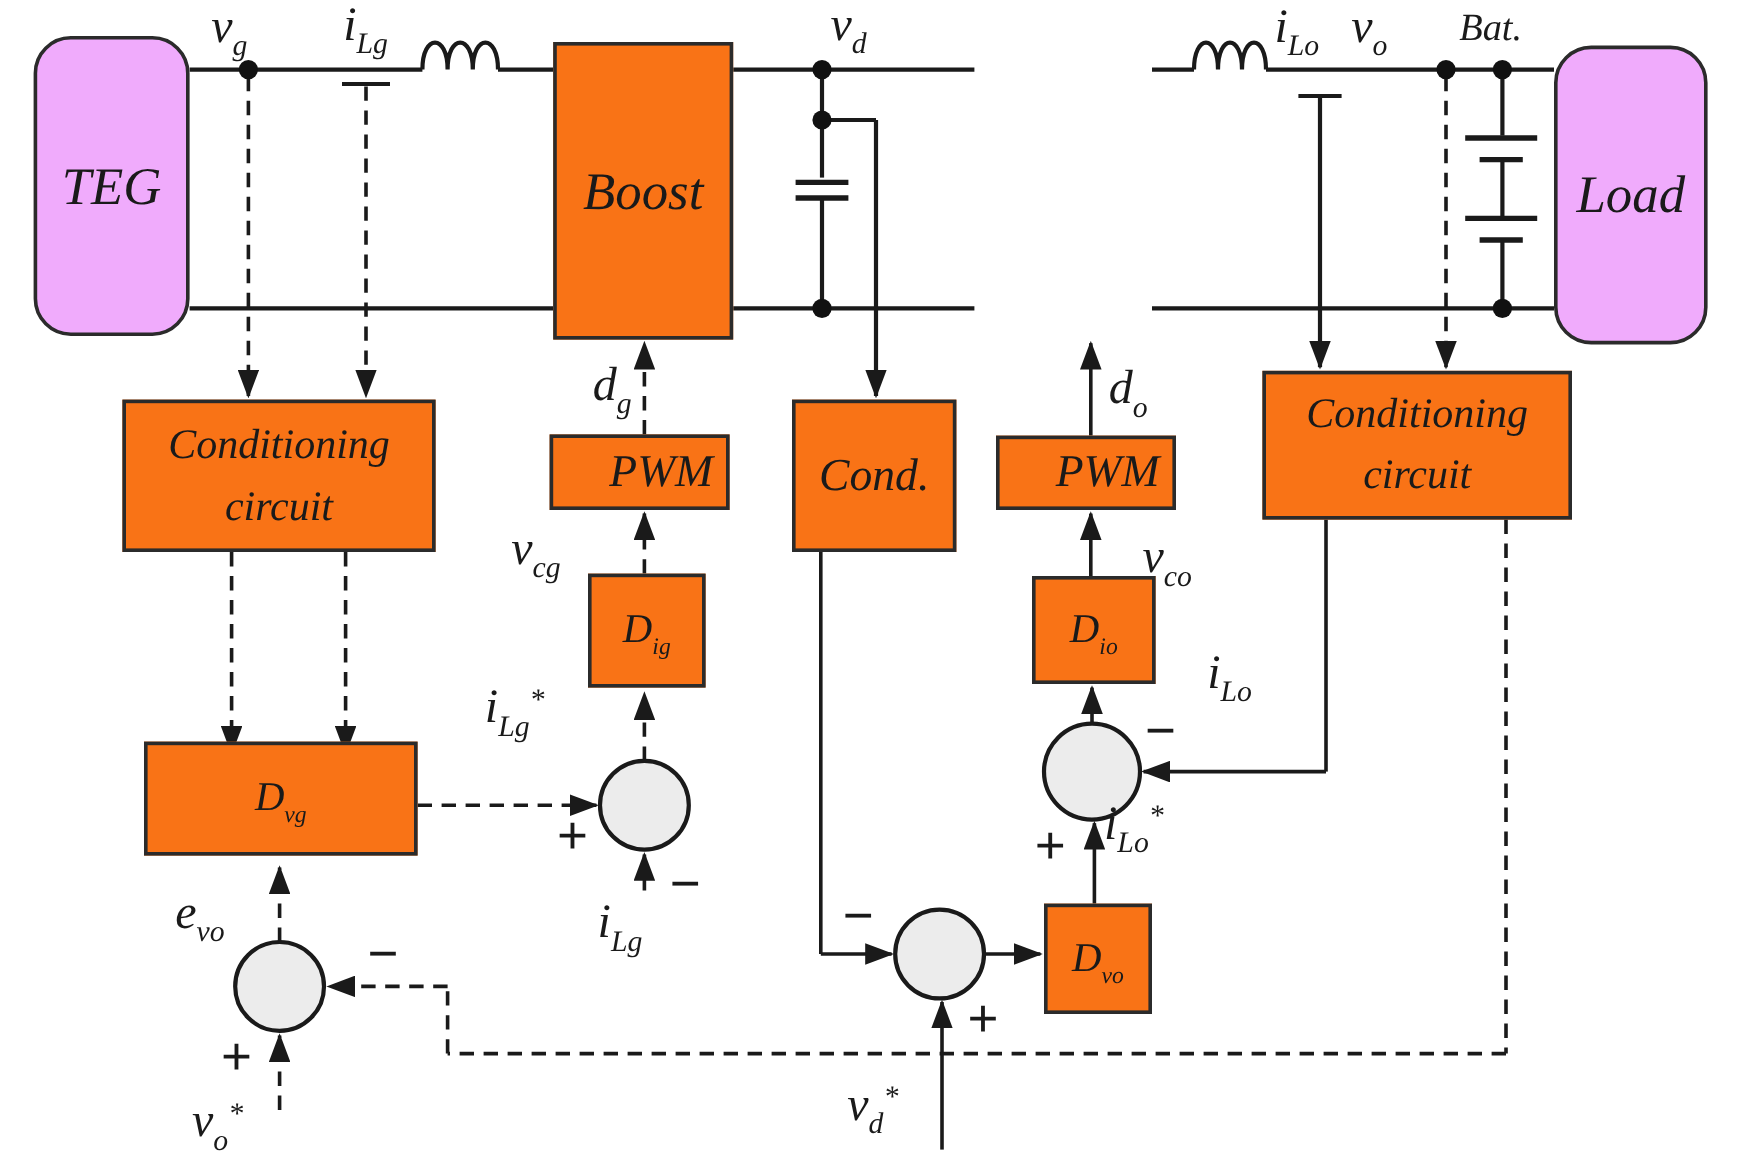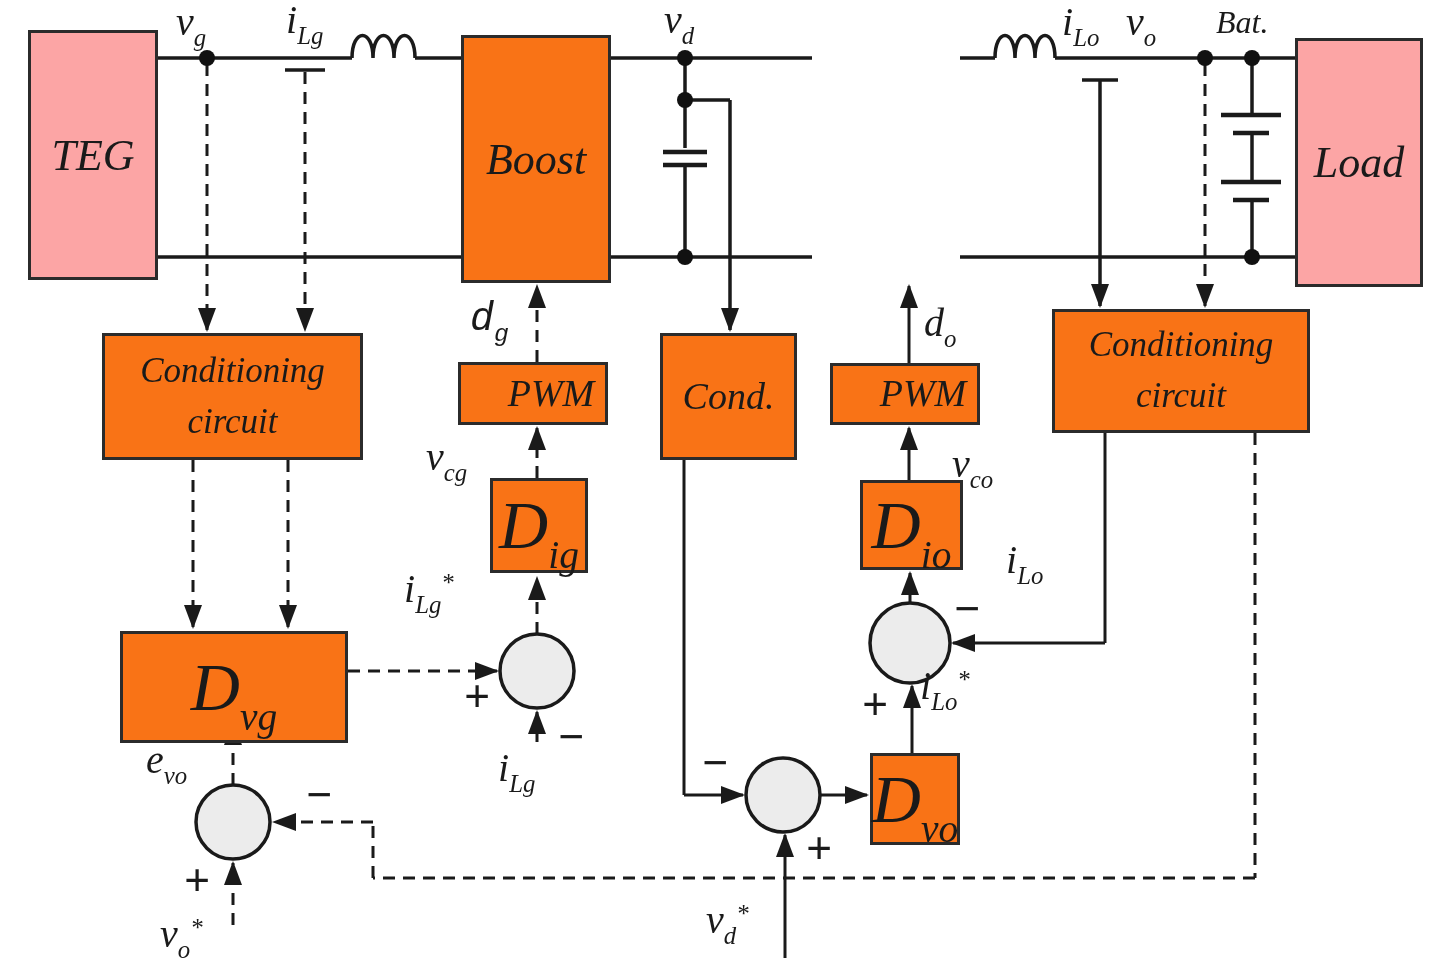--- a/index.html
+++ b/index.html
@@ -14,21 +14,21 @@
   #wires{position:absolute;left:0;top:0;}
   .box{
     position:absolute;
     background:#f97316;
     border:3.5px solid #2b2b2b;
     display:flex;align-items:center;justify-content:center;
     text-align:center;
     font-style:italic;
     box-sizing:border-box;
   }
-  .box.white{background:#fca5a5;}
+  .box.white{background:#f0abfc;border-radius:31px;}
   .bl{font-style:italic;line-height:1.25;}
   .sig{
     position:absolute;
     font-style:italic;
     font-size:40px;
     line-height:1;
     white-space:nowrap;
   }
   .sig sub{font-size:0.62em;line-height:0;vertical-align:-0.45em;font-style:italic;}
   .sig sup{font-size:0.62em;line-height:0;vertical-align:0.45em;}
@@ -38,21 +38,21 @@
     font-size:46px;
     line-height:1;
     font-style:normal;
     font-weight:bold;
   }
   .teg-label{font-size:44px;}
   .conv-label{font-size:44px;}
   .cc-label{font-size:35px;line-height:1.45;}
   .pwm-label{font-size:38px;margin-left:36px;}
   .cond-label{font-size:38px;}
-  .d-label{font-size:68px;}
+  .d-label{font-size:34px;}
 </style>
 </head>
 <body>
 
 <div id="canvas">
 
   <svg id="wires" width="1452" height="960" viewBox="0 0 1452 960">
     <defs>
       <marker id="ah" markerUnits="userSpaceOnUse" markerWidth="24" markerHeight="18" refX="22" refY="9" orient="auto">
         <path d="M0,0 L24,9 L0,18 Z" fill="#1a1a1a"></path>
@@ -189,49 +189,49 @@
   </div>
 
   <div class="box" style="left:458px;top:362px;width:150px;height:63px;">
     <span class="bl pwm-label">PWM</span>
   </div>
 
   <div class="box" style="left:830px;top:363px;width:150px;height:62px;">
     <span class="bl pwm-label">PWM</span>
   </div>
 
-  <div class="box" style="left:120px;top:631px;width:228px;height:112px;">
+  <div class="box" style="left:120px;top:618px;width:228px;height:95px;">
     <span class="bl d-label"><i>D</i><sub class="dsub">vg</sub></span>
   </div>
 
   <div class="box" style="left:490px;top:478px;width:98px;height:95px;">
     <span class="bl d-label"><i>D</i><sub class="dsub">ig</sub></span>
   </div>
 
   <div class="box" style="left:860px;top:480px;width:103px;height:90px;">
     <span class="bl d-label"><i>D</i><sub class="dsub">io</sub></span>
   </div>
 
   <div class="box" style="left:870px;top:753px;width:90px;height:92px;">
     <span class="bl d-label"><i>D</i><sub class="dsub">vo</sub></span>
   </div>
 
   <div class="sig" style="left:176px;top:2px;"><i>v</i><sub>g</sub></div>
 
   <div class="sig" style="left:286px;top:0px;"><i>i</i><sub>Lg</sub></div>
 
-  <div class="sig" style="left:664px;top:0px;"><i>v</i><sub>d</sub></div>
+  <div class="sig" style="left:692px;top:0px;"><i>v</i><sub>d</sub></div>
 
   <div class="sig" style="left:1062px;top:2px;"><i>i</i><sub>Lo</sub></div>
 
   <div class="sig" style="left:1126px;top:2px;"><i>v</i><sub>o</sub></div>
 
   <div class="sig" style="left:1216px;top:6px;font-size:32px;text-align:right;"><i>Bat.</i></div>
 
-  <div class="sig" style="left:470px;top:300px;font-family:Liberation Mono, monospace;"><i>d</i><sub>g</sub></div>
+  <div class="sig" style="left:494px;top:300px;"><i>d</i><sub>g</sub></div>
 
   <div class="sig" style="left:426px;top:437px;"><i>v</i><sub>cg</sub></div>
 
   <div class="sig" style="left:924px;top:303px;text-align:right;"><i>d</i><sub>o</sub></div>
 
   <div class="sig" style="left:952px;top:444px;"><i>v</i><sub>co</sub></div>
 
   <div class="sig" style="left:404px;top:569px;text-align:center;"><i>i</i><sub>Lg</sub><sup>*</sup></div>
 
   <div class="sig" style="left:498px;top:748px;"><i>i</i><sub>Lg</sub></div>

